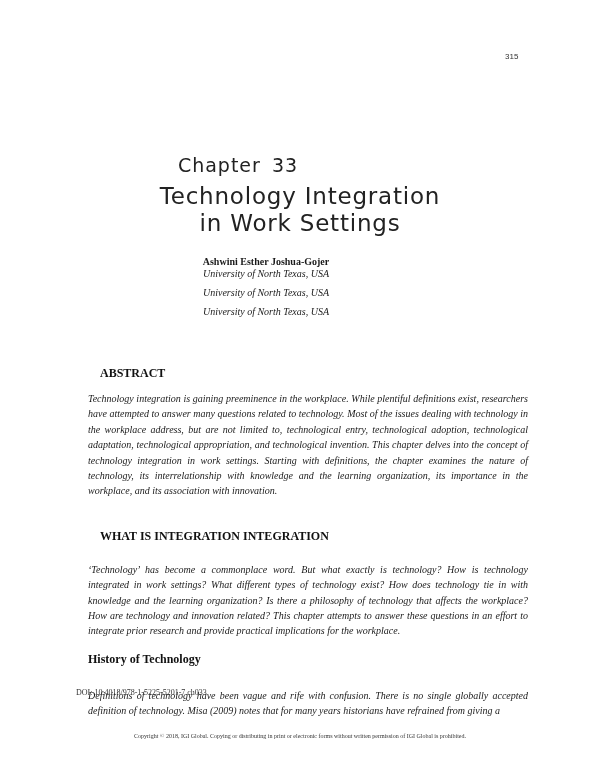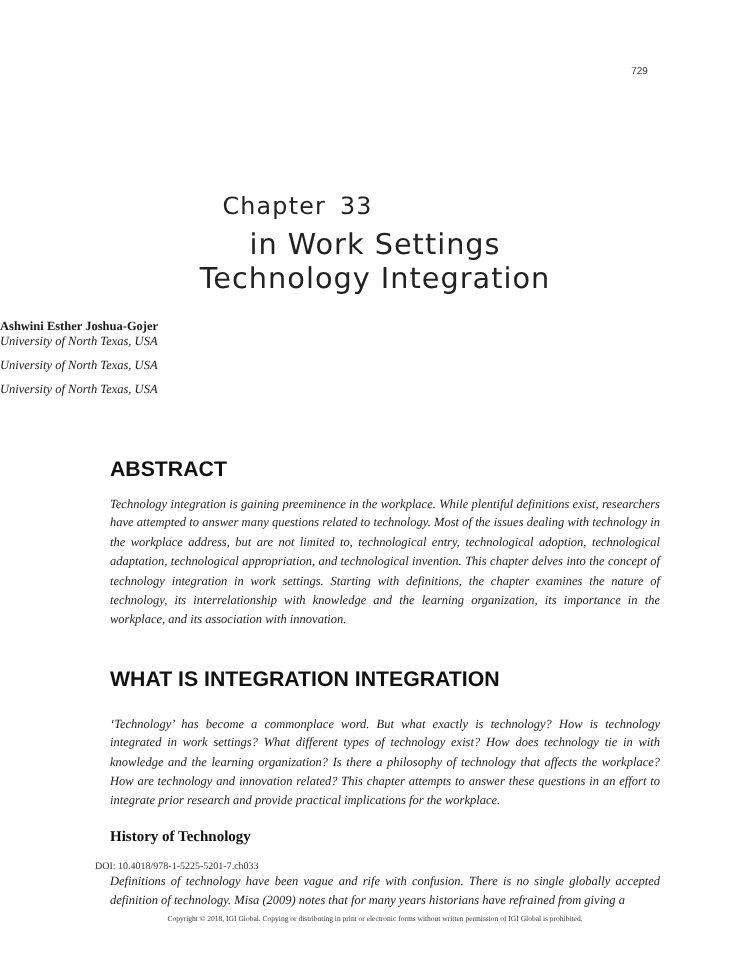--- a/index.html
+++ b/index.html
@@ -16,31 +16,31 @@
       position: absolute; top: 154px; left: 0; width: 476px; text-align: center;
       font-family: "DejaVu Sans", sans-serif; font-size: 19px; letter-spacing: 1px; color: #222;
       word-spacing: 4px;
     }
     .chapter-title {
       position: absolute; top: 183px; left: 0; width: 600px; text-align: center;
       font-family: "DejaVu Sans", sans-serif; font-size: 23px; line-height: 27px; color: #222;
       letter-spacing: 0.8px;
     }
     .authors {
-      position: absolute; top: 256px; left: 0; width: 532px; 
+      position: absolute; top: 256px; left: 0; width: 532px; text-align: center;
     }
     .author { margin-bottom: 7px; }
     .author-name { font-weight: bold; font-size: 10px; line-height: 12px; }
     .author-affil { font-style: italic; font-size: 10px; line-height: 12px; }
     .content {
       position: absolute; left: 88px; width: 440px; top: 366px;
     }
     .section-heading {
-      font-family: Liberation Sans, sans-serif; font-weight: bold;
-      font-size: 17px; margin: 0 0 10px 0; color: #111;
+      font-family: Liberation Serif, serif; font-weight: bold;
+      font-size: 12px; margin: 0 0 10px 12px; color: #111;
     }
     .subsection-heading {
       font-family: "Liberation Sans", sans-serif; font-weight: bold;
       font-size: 12px; margin: 0 0 11px 0; color: #111;
     }
     .abstract-text {
       font-style: italic; font-size: 10px; line-height: 15.4px; text-align: justify; margin: 0;
     }
     .body-text {
       font-size: 10px; line-height: 15.4px; text-align: justify; margin: 0; font-style: italic;
@@ -50,27 +50,27 @@
       font-size: 8px; color: #333;
     }
     .copyright {
       position: absolute; top: 733px; left: 0; width: 600px; text-align: center;
       font-size: 6px; color: #333;
     }
   </style>
 </head>
 <body>
 
-<div class="page-number">729</div>
+<div class="page-number">315</div>
 
 <div class="chapter-label">Chapter  33</div>
 
 <div class="chapter-title">
+  <div>Technology Integration</div>
   <div>in Work Settings</div>
-  <div>Technology Integration</div>
 </div>
 
 <div class="authors">
   <div class="author">
     <div class="author-name">Ashwini Esther Joshua-Gojer</div>
     <div class="author-affil">University of North Texas, USA</div>
   </div>
   <div class="author">
     <div class="author-affil">University of North Texas, USA</div>
   </div>

